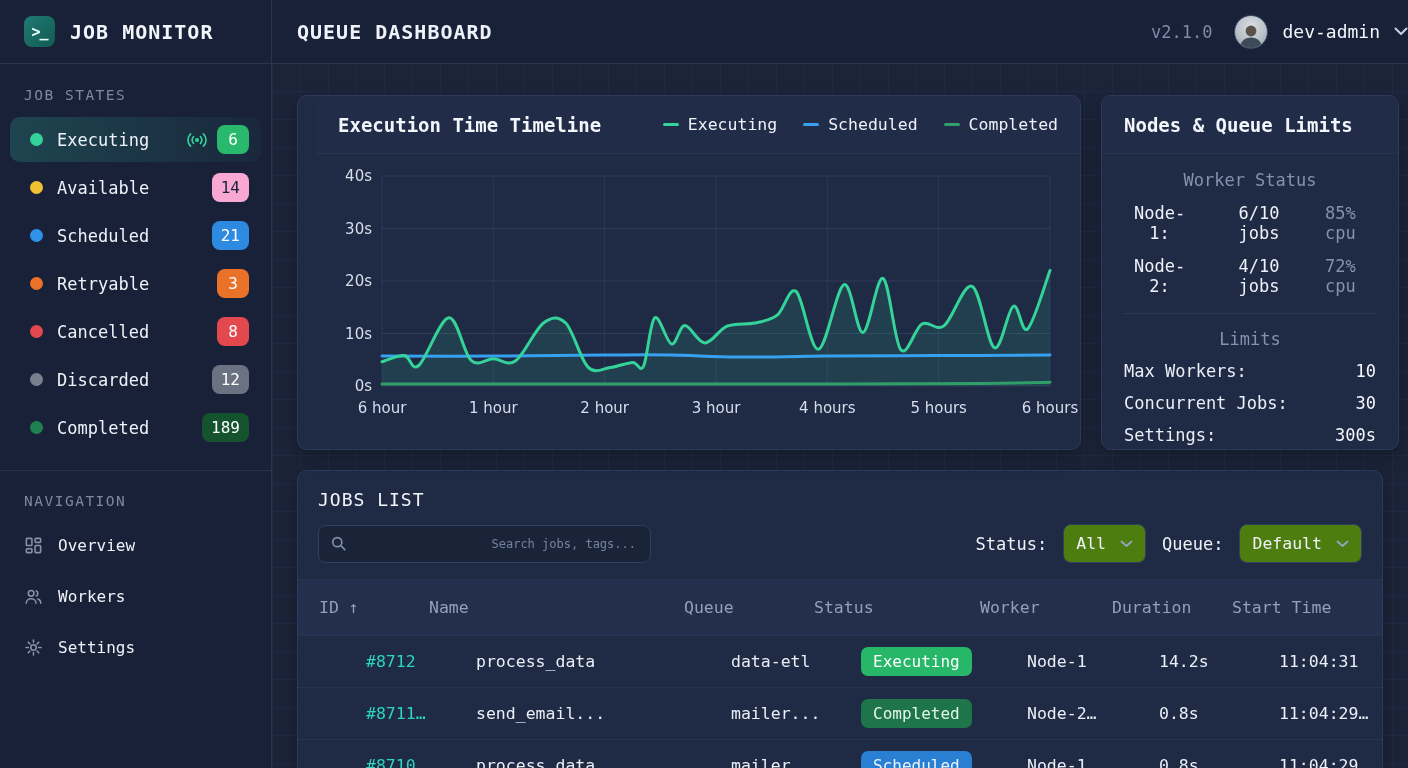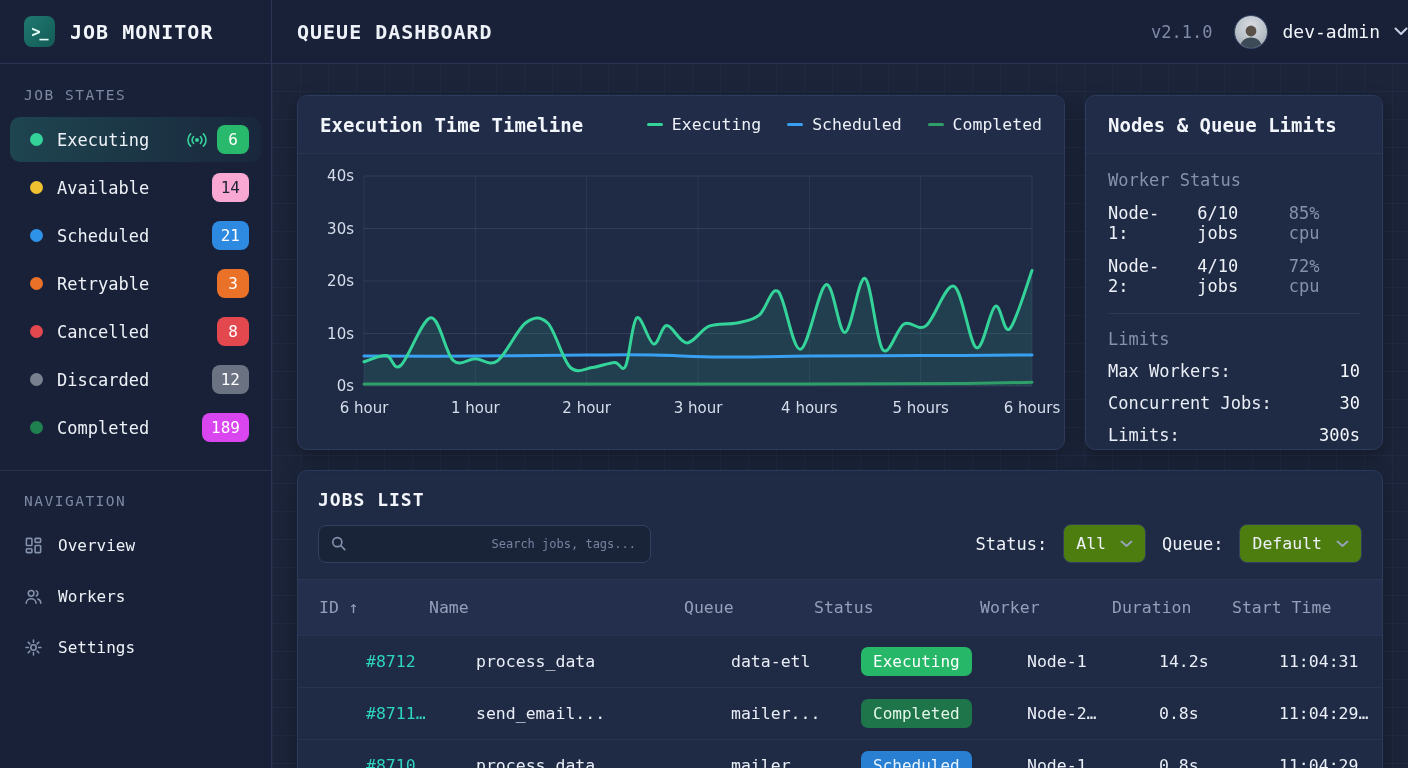--- a/index.html
+++ b/index.html
@@ -77,48 +77,48 @@
       linear-gradient(rgba(90,120,190,0.07) 1px, transparent 1px),
       linear-gradient(90deg, rgba(90,120,190,0.07) 1px, transparent 1px);
     background-size:28px 28px;
     padding:32px 25px;box-sizing:border-box;
   }
   .row1{display:flex;gap:20px;}
   .card{
     background:#1f2a44;border:1px solid #2c3a5c;border-radius:10px;
     box-shadow:0 6px 18px rgba(0,0,0,0.28);box-sizing:border-box;
   }
-  .timeline-card{flex:1;height:355px;display:flex;flex-direction:column;}
+  .timeline-card{flex:1;height:355px;display:flex;flex-direction:column;padding-left:18px;}
   .card-header{
     height:57px;flex:none;display:flex;align-items:center;justify-content:space-between;
     padding:0 22px;border-bottom:1px solid #283351;background:#212c48;
     border-radius:10px 10px 0 0;
   }
   .card-title{font-size:19px;font-weight:bold;color:#f2f5fa;}
   .legend{display:flex;gap:26px;align-items:center;}
   .legend-item{display:flex;align-items:center;gap:9px;cursor:pointer;}
   .legend-dash{width:16px;height:3.5px;border-radius:2px;}
   .legend-label{font-size:16.5px;color:#eef2f8;}
   .chart-body{padding:12px 20px 4px 20px;}
   .tick{fill:#d6deec;font:15px "DejaVu Sans",sans-serif;}
   
   .nodes-card{width:298px;flex:none;height:355px;}
-  .nodes-body{padding:16px 22px;font-size:17px;}
+  .nodes-body{padding:16px 22px;font-size:17px;text-align:center;}
   .muted{color:#8492ad;}
   .nrow{display:flex;align-items:baseline;margin-top:13px;}
   .nname{color:#eef2f8;margin-right:18px;}
   .njobs{color:#eef2f8;}
   .ncpu{margin-left:auto;color:#8492ad;}
   .hrule{border-top:1px solid #2b3755;margin:17px 0 15px 0;}
   .lrow{display:flex;align-items:baseline;margin-top:12px;}
   .lval{margin-left:auto;color:#f4f7fb;}
   
   .jobs-card{margin-top:20px;height:420px;overflow:hidden;}
   .jobs-inner{padding:18px 0 0 0;}
-  .jobs-title{font-size:18px;font-weight:bold;letter-spacing:1px;color:#f2f5fa;padding:0 20px;}
+  .jobs-title{font-size:18px;font-weight:normal;letter-spacing:1px;color:#f2f5fa;padding:0 20px;}
   .jobs-controls{display:flex;align-items:center;padding:14px 20px 16px 20px;}
   .search-box{
     width:333px;height:38px;box-sizing:border-box;border:1px solid #31405f;border-radius:8px;
     background:#1a2439;display:flex;align-items:center;gap:10px;padding:0 12px;
   }
   .search-box input{
     background:transparent;border:none;outline:none;color:#f97316;width:100%;
     font-family:"DejaVu Sans Mono",monospace;font-size:12px;text-align:right;
   }
   .search-box input::placeholder{color:#76839e;}
@@ -215,21 +215,21 @@
 
   <div class="state-item">
     <span class="dot" style="background: rgb(120, 128, 143);"></span>
     <span class="state-label">Discarded</span>
     <span class="badge" style="background: rgb(107, 115, 131); color: rgb(255, 255, 255);">12</span>
   </div>
 
   <div class="state-item">
     <span class="dot" style="background: rgb(31, 129, 80);"></span>
     <span class="state-label">Completed</span>
-    <span class="badge" style="background: #d946ef; color: rgb(255, 255, 255);">189</span>
+    <span class="badge" style="background: #14532d; color: rgb(255, 255, 255);">189</span>
   </div>
 
   <div class="side-divider"></div>
   <div class="side-label nav-label">NAVIGATION</div>
 
   <div class="nav-item">
     <span class="nicon">
       <svg width="19" height="19" viewBox="0 0 24 24" fill="none" stroke="currentColor" stroke-width="2" stroke-linejoin="round">
         <rect x="3" y="3" width="7" height="9" rx="1"></rect>
           <rect x="14" y="3" width="7" height="5" rx="1"></rect>
@@ -346,21 +346,21 @@
         <div class="muted">Limits</div>
         <div class="lrow">
           <span>Max Workers:</span>
           <span class="lval">10</span>
         </div>
         <div class="lrow">
           <span>Concurrent Jobs:</span>
           <span class="lval">30</span>
         </div>
         <div class="lrow">
-          <span>Limits:</span>
+          <span>Settings:</span>
           <span class="lval">300s</span>
         </div>
       </div>
     </div>
   </div>
 
   <div class="card jobs-card">
     <div class="jobs-inner">
       <div class="jobs-title">JOBS LIST</div>
       <div class="jobs-controls">

